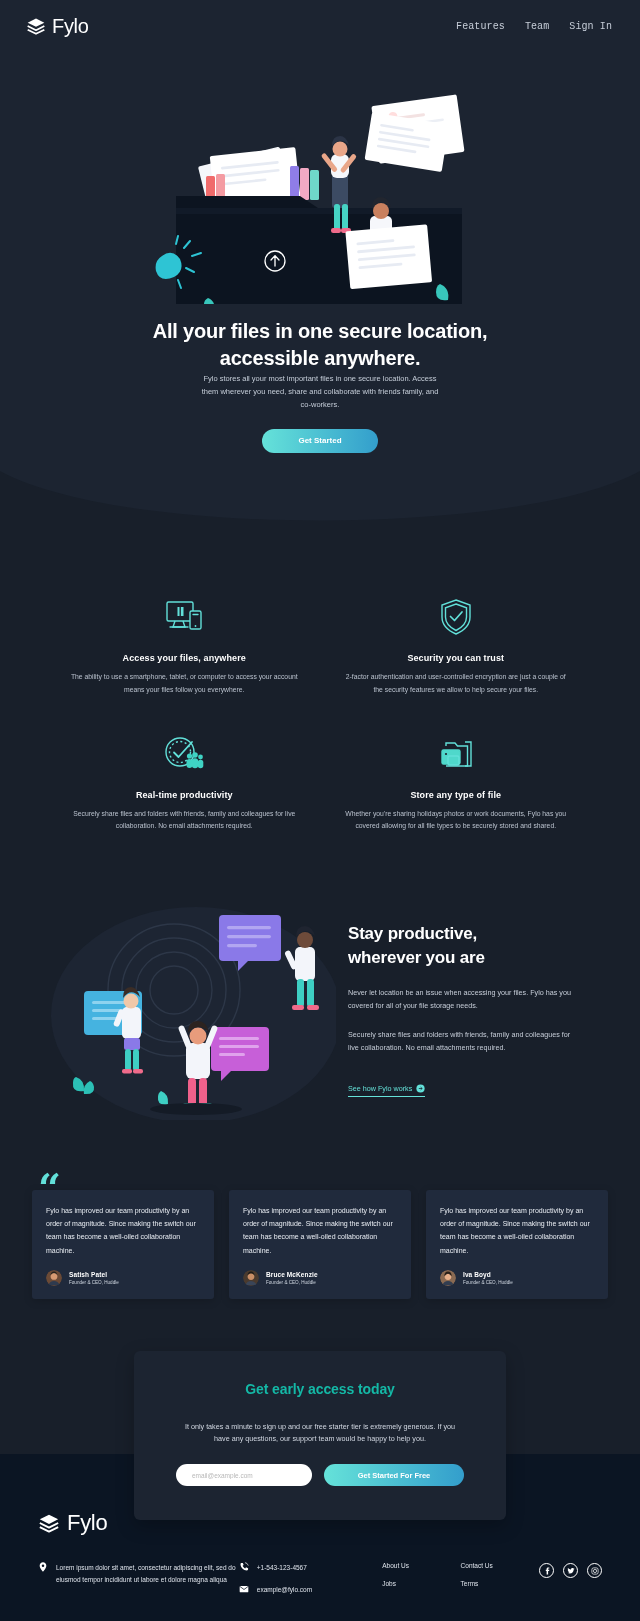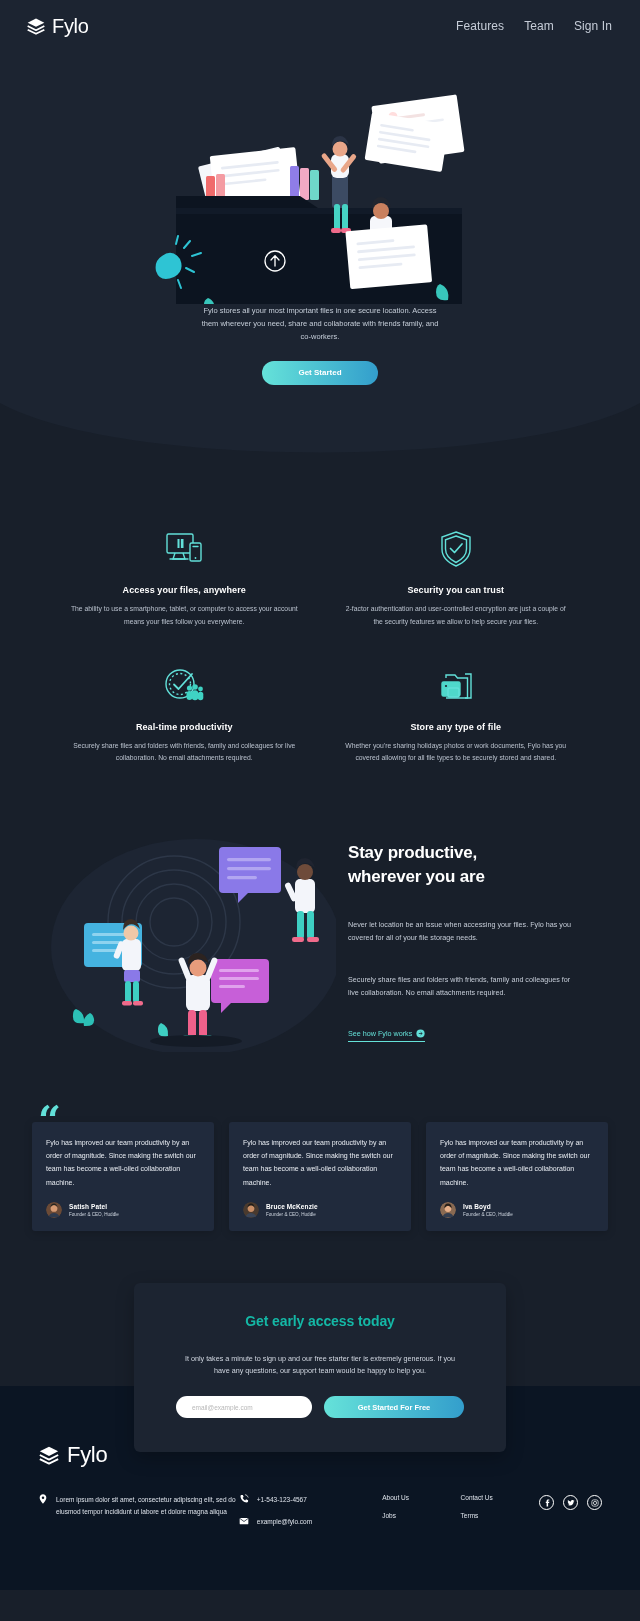--- a/index.html
+++ b/index.html
@@ -21,24 +21,25 @@
     justify-content: space-between;
     padding: 0 28px 0 26px;
     position: relative;
     z-index: 10;
   }
   .logo { display: flex; align-items: center; gap: 6px; }
   .logo-mark { width: 20px; height: 20px; display: block; }
   .logo-text { font-size: 20px; font-weight: 400; letter-spacing: -0.3px; color: #fff; }
   .nav { display: flex; align-items: center; gap: 20px; }
   .nav a {
-    font-size: 12px;
+    font-size: 10px;
     color: #c6cdd8;
     text-decoration: none;
     letter-spacing: 0.1px;
+    font-family: Liberation Mono, monospace;
   }
 
   
   .hero {
     background: #1c2431;
     padding: 4px 0 0;
     text-align: center;
     position: relative;
   }
   .hero-illustration { width: 100%; height: 248px; display: block; }
@@ -114,21 +115,21 @@
     font-size: 17px;
     font-weight: bold;
     line-height: 1.45;
     letter-spacing: -0.2px;
     color: #fff;
   }
   .productive-p {
     font-size: 7.2px;
     line-height: 1.8;
     color: #c6cdd8;
-    margin-top: 29px;
+    margin-top: 16px;
   }
   .see-how {
     display: inline-flex;
     align-items: center;
     gap: 4px;
     margin-top: 29px;
     padding-bottom: 3px;
     border-bottom: 1px solid #65e2d9;
     color: #65e2d9;
     font-size: 7.2px;
@@ -333,20 +334,24 @@
 
         <path d="M162 200 q10 -8 18 3 q5 12 -6 18 q-14 6 -18 -6 q-2 -10 6 -15z" fill="#2ec4d4"></path>
         <path d="M184 192 l6 -7 M192 200 l9 -3 M176 188 l2 -8" stroke="#2ec4d4" stroke-width="2" stroke-linecap="round"></path>
         <path d="M186 212 l8 4 M178 224 l3 8" stroke="#2ec4d4" stroke-width="2" stroke-linecap="round"></path>
         <ellipse cx="176" cy="254" rx="9" ry="3" fill="#241c1a"></ellipse>
 
         <path d="M440 228 q10 4 8 16 q-12 2 -12 -8 q0 -6 4 -8z" fill="#38c6bb"></path>
         <path d="M208 242 q8 3 6 13 q-10 2 -10 -7 q0 -4 4 -6z" fill="#38c6bb"></path>
       </svg>
     </div>
+    <h1 class="hero-title">
+      <span>All your files in one secure location,</span><br>
+      <span>accessible anywhere.</span>
+    </h1>
     <p class="hero-desc">Fylo stores all your most important files in one secure location. Access them wherever you need, share and collaborate with friends family, and co-workers.</p>
     <button class="btn-primary">Get Started</button>
     <svg class="hero-curve" viewBox="0 0 640 70" preserveAspectRatio="none">
       <path d="M0 0 C 120 66, 520 66, 640 0 L640 70 L0 70 Z" fill="#181f2a"></path>
     </svg>
   </section>
 
   <section class="features">
     <div class="feature">
       <div class="feature-icon">

